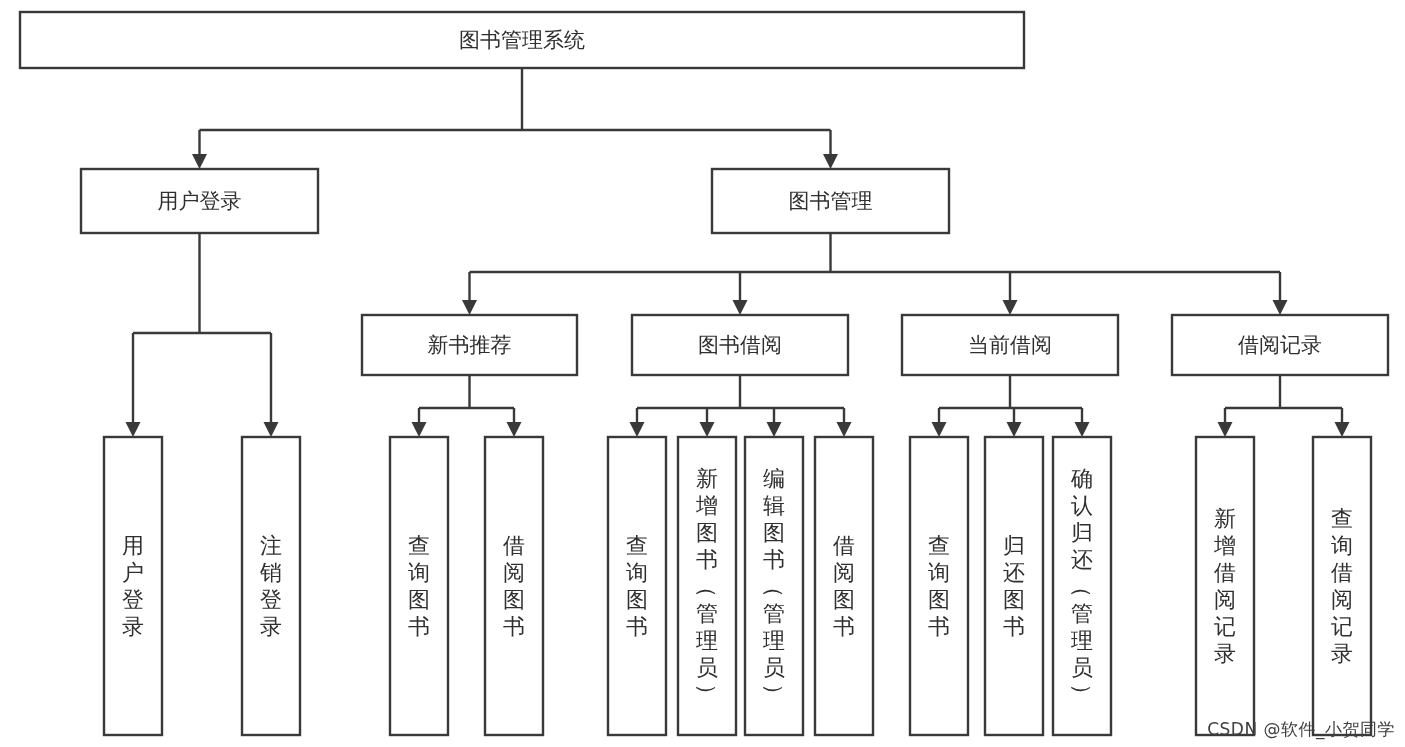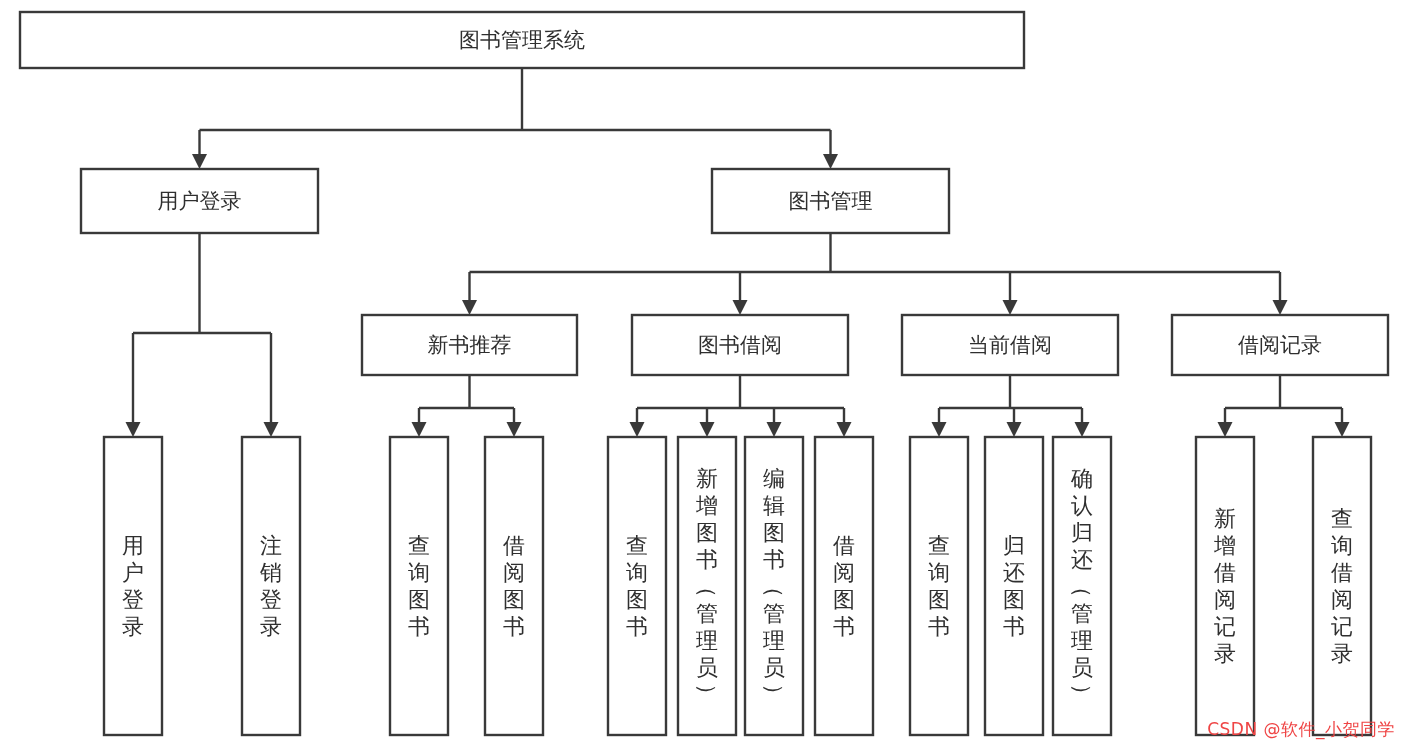--- a/index.html
+++ b/index.html
@@ -35,21 +35,21 @@
     fill:none;
     stroke-linecap:butt;
   }
   .arrow-head{fill:#393939;stroke:none;}
   .watermark{
     position:absolute;
     right:10px;
     bottom:6px;
     font-family:"DejaVu Sans","Liberation Sans",sans-serif;
     font-size:17px;
-    color:#ef4444;
+    color:#404040;
     white-space:nowrap;
     letter-spacing:0.5px;
     user-select:none;
   }
 </style>
 </head>
 <body>
 
 <svg id="diagram" viewBox="0 0 1405 747" xmlns="http://www.w3.org/2000/svg">
   <g id="edges-layer">

